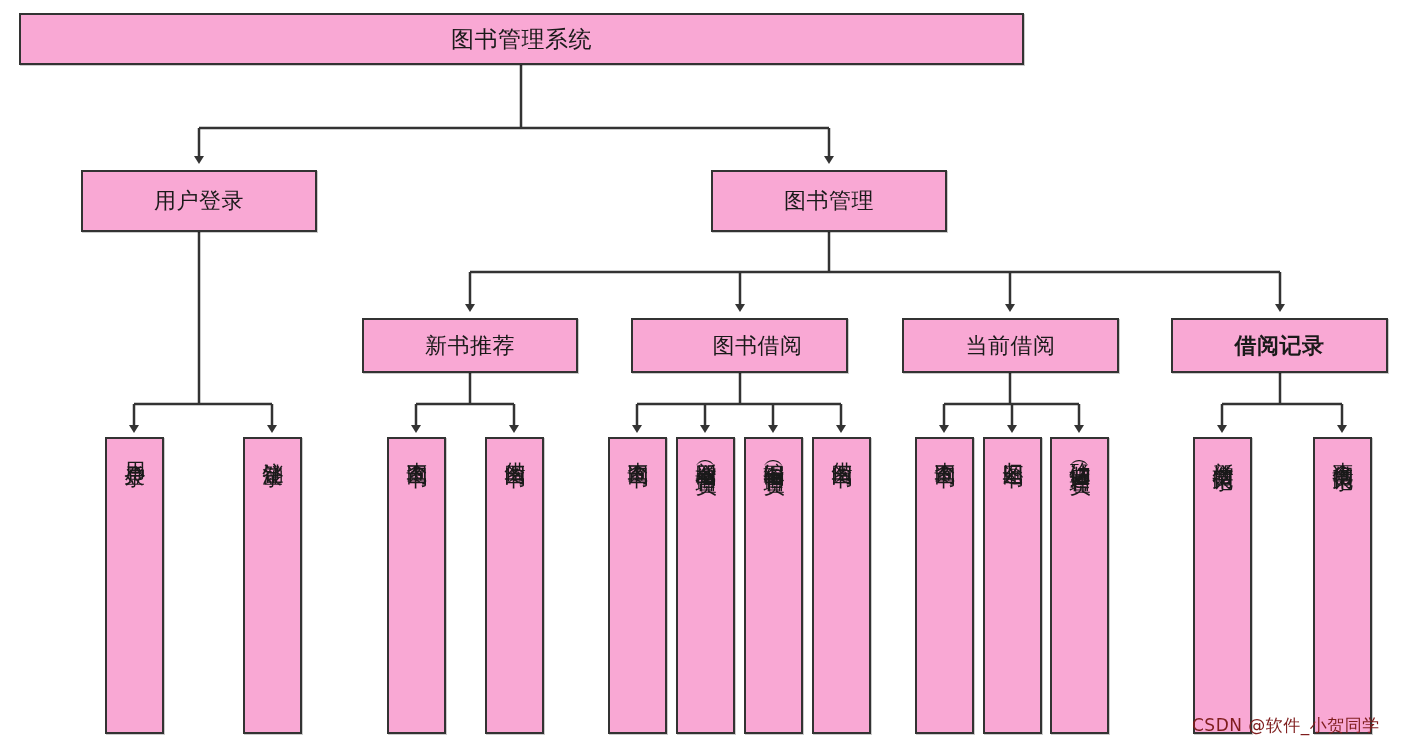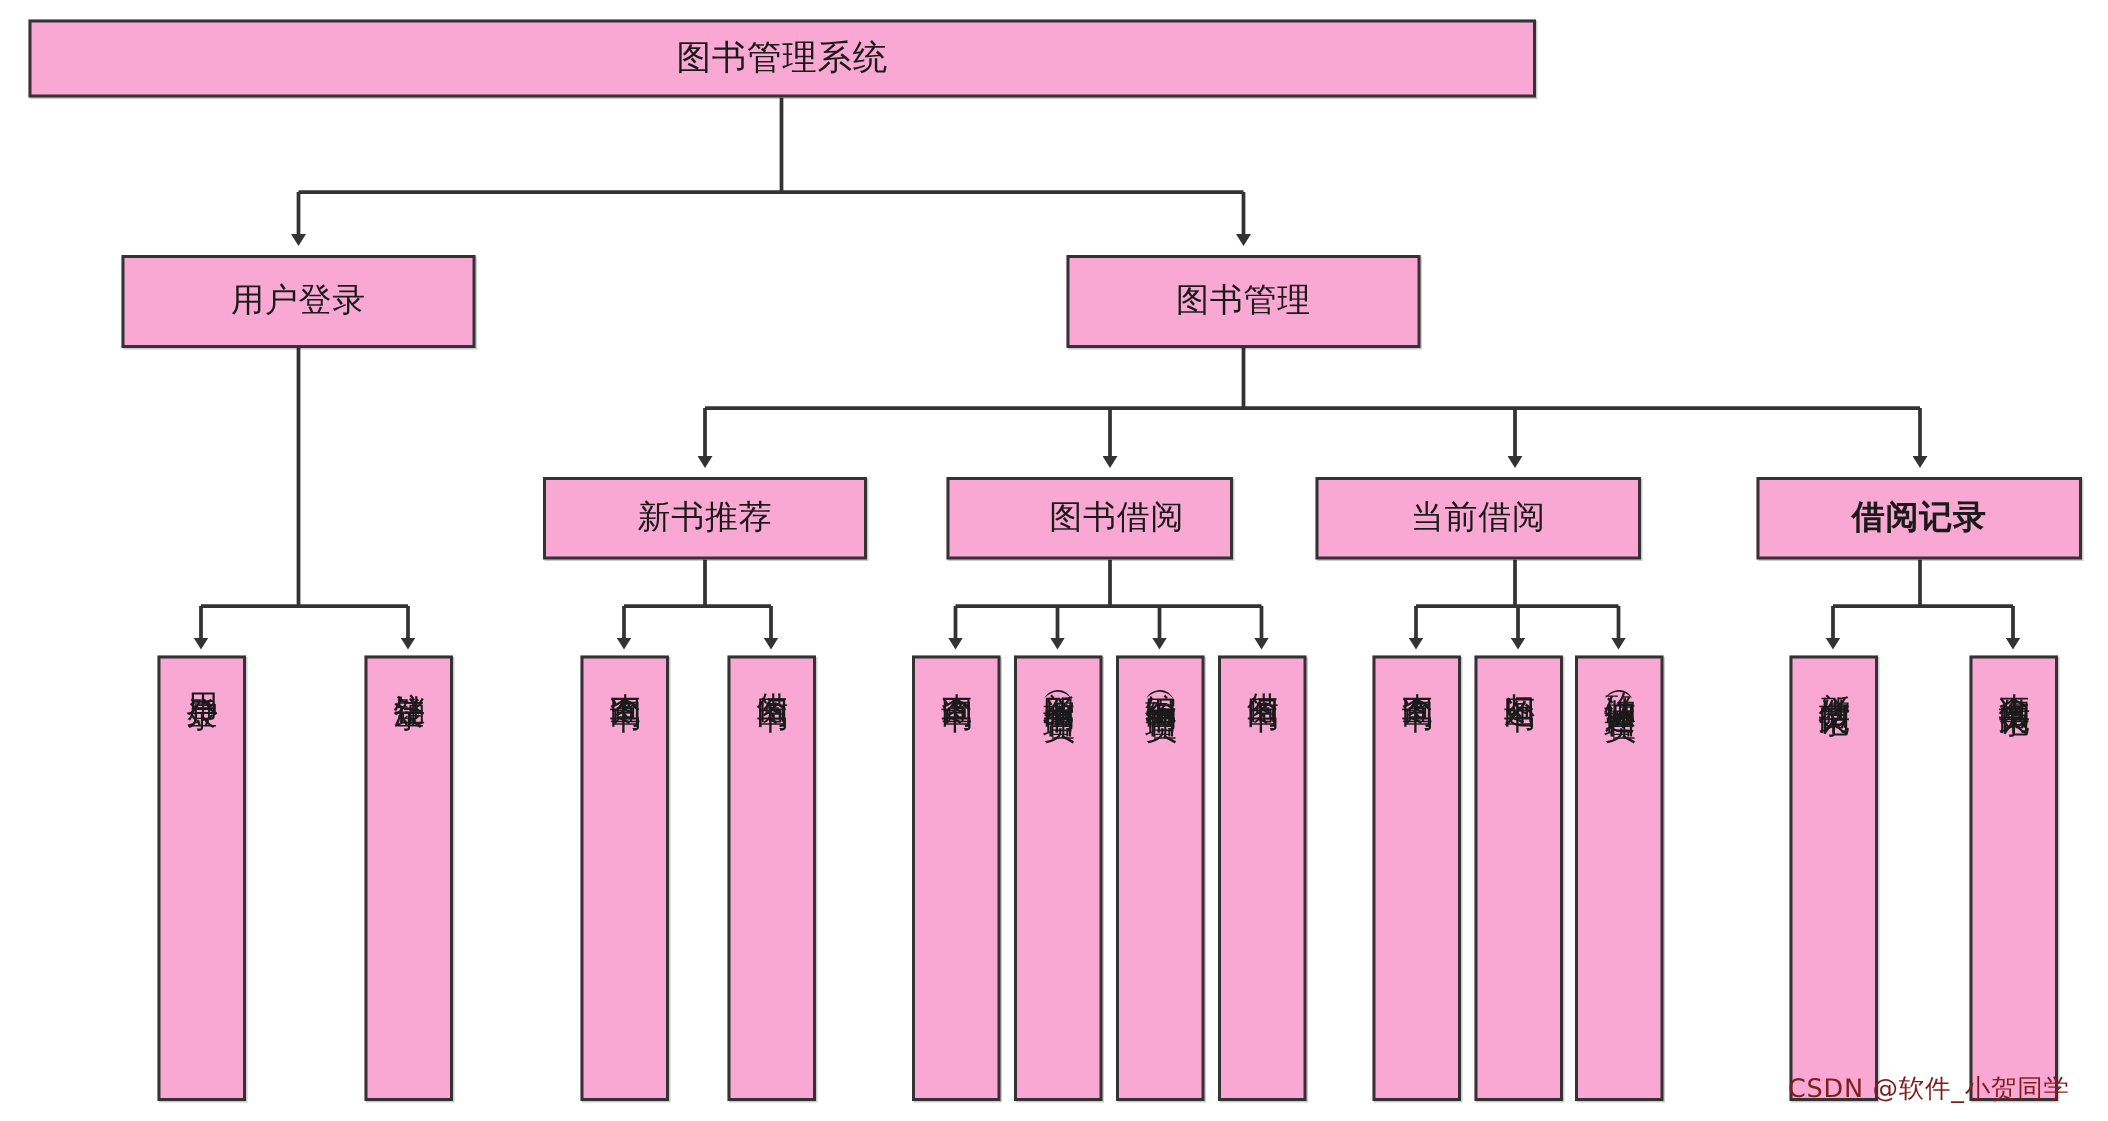--- a/index.html
+++ b/index.html
@@ -131,24 +131,24 @@
   <div class="node horizontal" style="left:81px; top:170px; width:236px; height:62px;">
     <span class="node-label">用户登录</span>
   </div>
   <div class="node horizontal" style="left:711px; top:170px; width:236px; height:62px;">
     <span class="node-label">图书管理</span>
   </div>
 
   <div class="node horizontal" style="left:362px; top:318px; width:216px; height:55px;text-align:right;">
     <span class="node-label">新书推荐</span>
   </div>
-  <div class="node horizontal" style="left:631px; top:318px; width:191px; height:55px;padding-left:36px;">
+  <div class="node horizontal" style="left:631px; top:318px; width:217px; height:55px;padding-left:36px;">
     <span class="node-label">图书借阅</span>
   </div>
-  <div class="node horizontal" style="left:877px; top:318px; width:217px; height:55px;">
+  <div class="node horizontal" style="left:902px; top:318px; width:217px; height:55px;">
     <span class="node-label">当前借阅</span>
   </div>
   <div class="node horizontal" style="left:1171px; top:318px; width:217px; height:55px;font-weight:bold;">
     <span class="node-label">借阅记录</span>
   </div>
 
   <div class="node vertical" style="left:105px; top:437px; width:59px; height:297px;">
     <span class="node-label">用户登录</span>
   </div>
   <div class="node vertical" style="left:243px; top:437px; width:59px; height:297px;">

